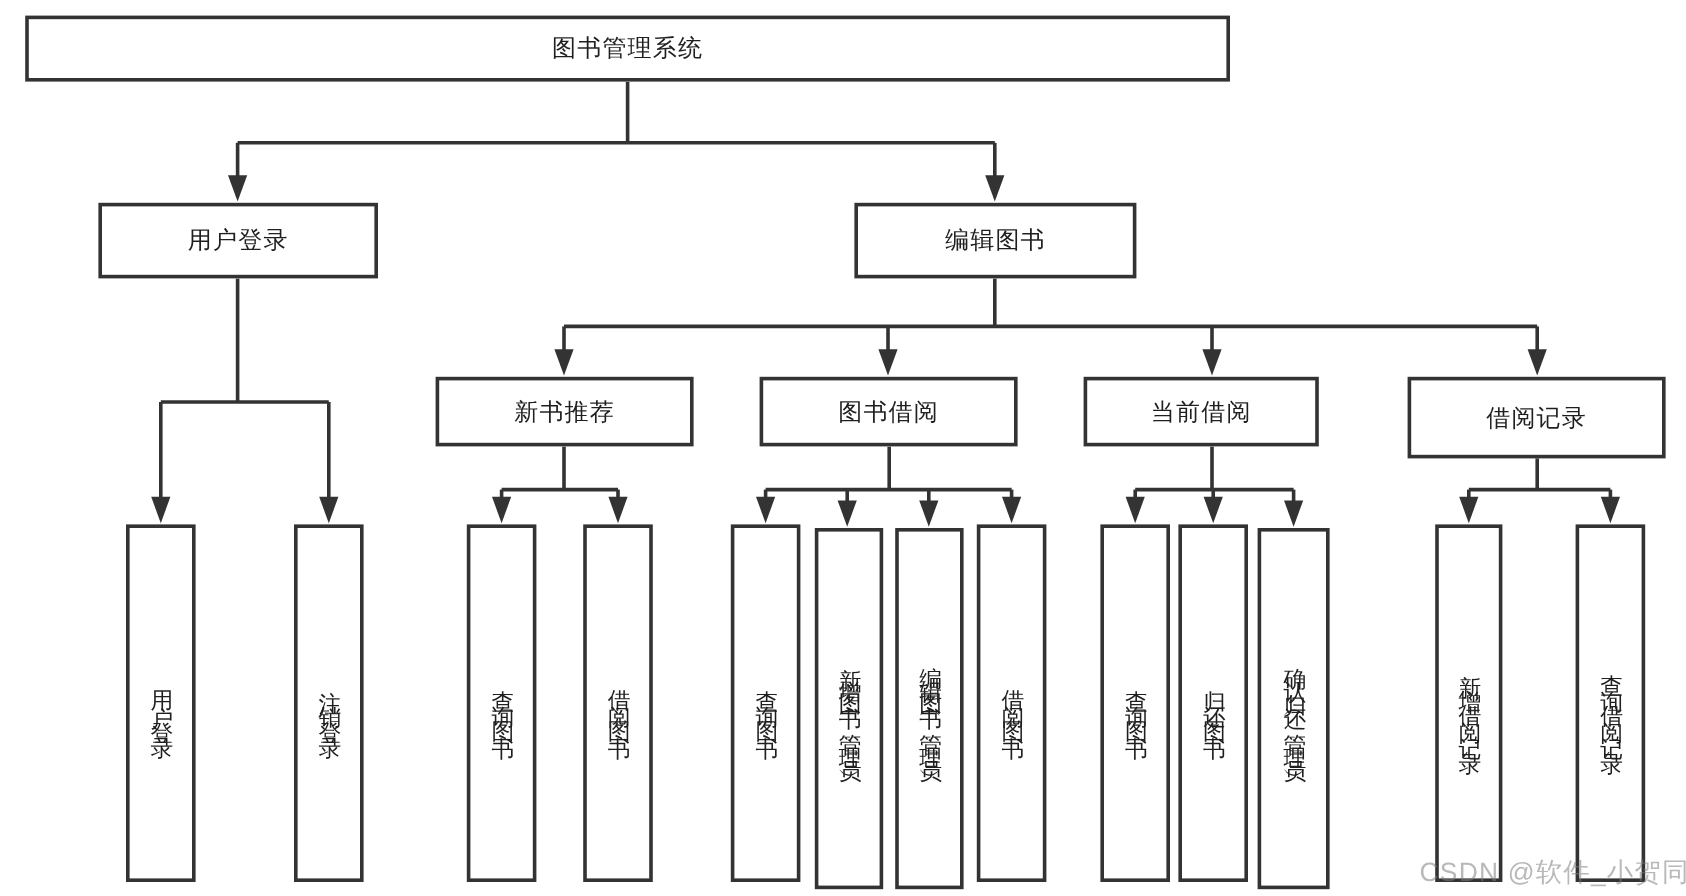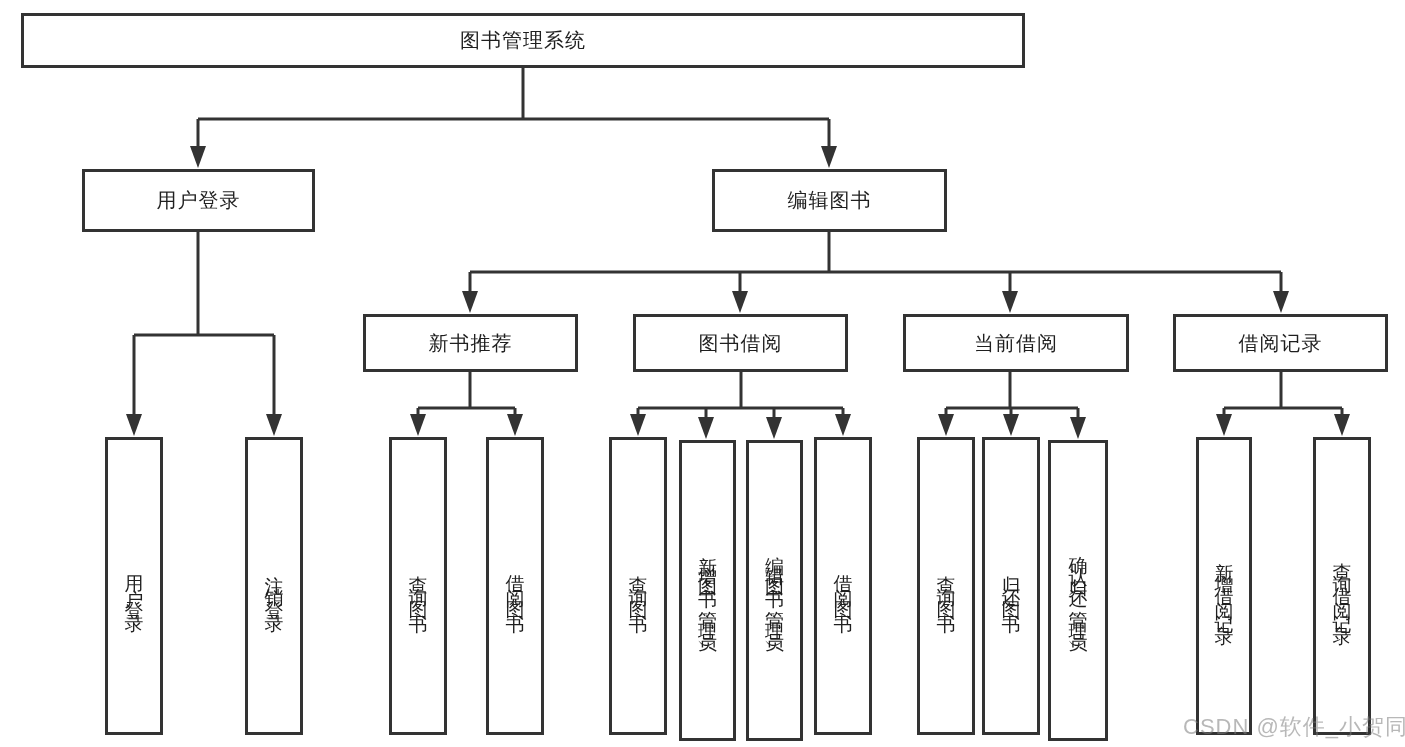--- a/index.html
+++ b/index.html
@@ -35,22 +35,22 @@
   .hnode {
     font-size: 20px;
     letter-spacing: 1px;
     white-space: nowrap;
   }
   .root  { left: 21px;  top: 13px;  width: 1004px; height: 55px; }
   .n-user-login { left: 82px;  top: 169px; width: 233px; height: 63px; }
   .n-book-mgmt  { left: 712px; top: 169px; width: 235px; height: 63px; }
   .n-new-rec    { left: 363px; top: 314px; width: 215px; height: 58px; }
   .n-borrowing  { left: 633px; top: 314px; width: 215px; height: 58px; }
-  .n-current    { left: 903px; top: 314px; width: 226px; height: 58px; }
-  .n-records    { left: 1173px; top: 314px; width: 215px; height: 58px; }
+  .n-current    { left: 903px; top: 314px; width: 196px; height: 58px; }
+  .n-records    { left: 1173px; top: 314px; width: 215px; height: 68px; }
 
   .leaf {
     top: 437px;
     width: 58px;
     height: 298px;
     writing-mode: vertical-rl;
     text-orientation: mixed;
     font-size: 19px;
     letter-spacing: 13px;
     line-height: 58px;

